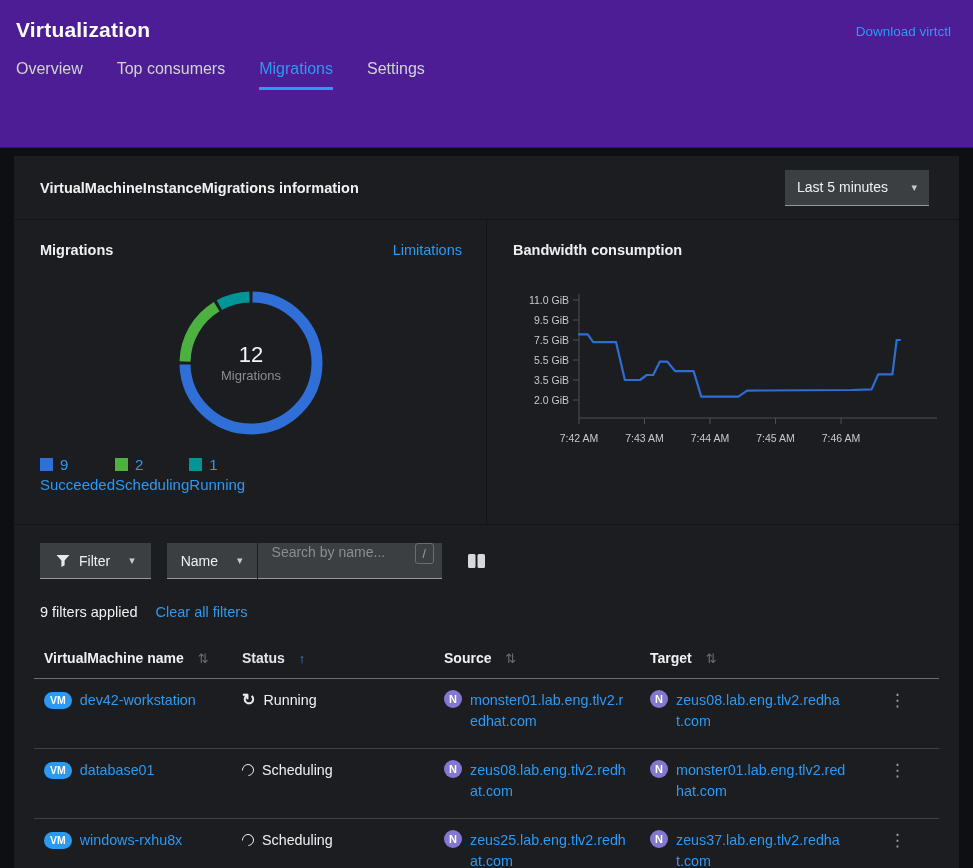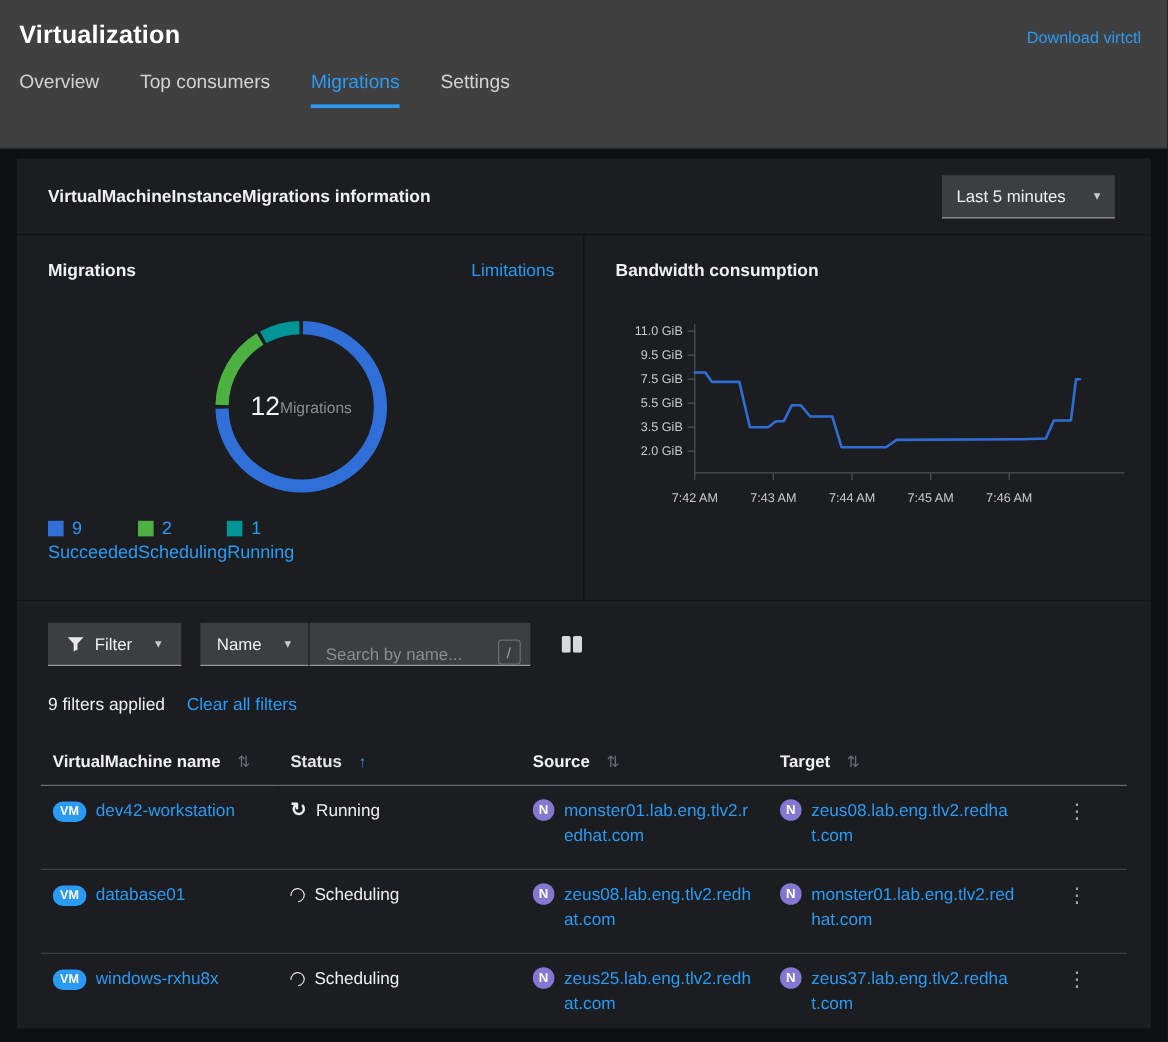--- a/index.html
+++ b/index.html
@@ -5,21 +5,21 @@
   * { box-sizing: border-box; }
   html,body { margin:0; padding:0; }
   body {
     width:973px; height:868px; overflow:hidden;
     background:#0d0f12; color:#f0f0f0;
     font-family:"Liberation Sans", sans-serif;
     -webkit-font-smoothing:antialiased;
   }
   a { cursor:pointer; }
   
-  .masthead { background:#404040; height:124px; padding:18px 22px 0 16px; border-bottom:1px solid #25282c; }
+  .masthead { background:#4c1d95; height:148px; padding:18px 22px 0 16px; border-bottom:1px solid #25282c; }
   .masthead-row { display:flex; justify-content:space-between; align-items:flex-start; }
   .page-title { margin:0; font-size:21px; font-weight:700; letter-spacing:.2px; color:#fff; }
   .download-link { font-size:13.5px; color:#2b9af3; text-decoration:none; margin-top:6px; }
   .tabs { display:flex; gap:34px; margin-top:18px; }
   .tab { font-size:16px; color:#d2d3d5; padding-bottom:9px; border-bottom:3px solid transparent; text-decoration:none; }
   .tab.active { color:#2b9af3; border-bottom-color:#2b9af3; }
   
   .main { padding:8px 14px 15px; }
   .card { background:#1b1d21; height:725px; overflow:hidden; }
   .card-header { height:64px; display:flex; align-items:center; justify-content:space-between; padding:0 30px 0 26px; border-bottom:1px solid #111316; }
@@ -28,36 +28,36 @@
   .caret { color:#c8c9ca; font-size:11px; margin-left:10px; }
   
   .charts-row { display:grid; grid-template-columns:473px 1fr; height:305px; border-bottom:1px solid #111316; }
   .panel { padding:22px 24px 0 26px; overflow:hidden; }
   .panel-migrations { border-right:1px solid #111316; }
   .panel-head { display:flex; justify-content:space-between; align-items:baseline; }
   .panel-title { font-size:14.5px; font-weight:700; margin:0; }
   .link { color:#2b9af3; text-decoration:none; }
   .limitations { font-size:14.5px; }
   .donut-wrap { position:relative; width:150px; height:150px; margin:30px 0 0 136px; }
-  .donut-center { position:absolute; inset:0; display:flex; flex-direction:row; align-items:center; justify-content:center; text-align:center; pointer-events:none; }
+  .donut-center { position:absolute; inset:0; display:flex; flex-direction:column; align-items:center; justify-content:center; text-align:center; pointer-events:none; }
   .donut-value { font-size:22px; color:#f4f4f4; line-height:1.1; }
   .donut-label { font-size:13px; color:#8a8d90; }
   .legend { display:flex; margin-top:16px; }
   .legend-item { display:flex; flex-direction:column; }
   .legend-top { display:flex; align-items:center; gap:7px; height:20px; }
   .swatch { width:13px; height:13px; display:inline-block; }
   .legend-count { font-size:15px; color:#2b9af3; }
   .legend-label { font-size:15px; color:#2b9af3; line-height:22px; text-decoration:none; }
   .line-chart { margin-top:28px; display:block; }
   
   .toolbar { display:flex; align-items:center; padding:18px 26px 0; }
   .btn { height:36px; background:#3c3f42; border:none; border-bottom:1px solid #969a9e; color:#f0f0f0; font-size:14px; display:inline-flex; align-items:center; gap:9px; padding:0 14px; font-family:inherit; cursor:pointer; }
   .filter-btn { margin-right:16px; padding:0 16px; }
   .input-group { display:flex; }
-  .search-box { width:184px; height:36px; background:#3c3f42; border-bottom:1px solid #969a9e; display:flex; align-items:flex-end; padding:0 8px 0 12px; margin-left:1px; }
+  .search-box { width:184px; height:36px; background:#3c3f42; border-bottom:1px solid #969a9e; display:flex; align-items:flex-start; padding:0 8px 0 12px; margin-left:1px; }
   .search-input { flex:1; min-width:0; background:transparent; border:none; outline:none; color:#f0f0f0; font-size:14px; font-family:inherit; }
   .search-input::placeholder { color:#8a8d90; }
   .kbd { border:1px solid #6a6e73; border-radius:3px; color:#9ea1a5; font-size:12px; width:19px; height:21px; display:flex; align-items:center; justify-content:center; flex:none; }
   .columns-btn { background:none; border:none; margin-left:22px; padding:4px; cursor:pointer; line-height:0; }
   .filters-row { display:flex; gap:18px; margin:25px 26px 0; font-size:14.5px; align-items:center; }
   .filters-count { font-weight:400; color:#f0f0f0; }
   
   .vm-table { margin:20px 20px 0; width:905px; border-collapse:collapse; table-layout:fixed; }
   .vm-table th { text-align:left; font-size:14px; padding:10px 10px 12px; border-bottom:1px solid #6a6e73; white-space:nowrap; }
   .hdr { font-weight:700; color:#f0f0f0; }

